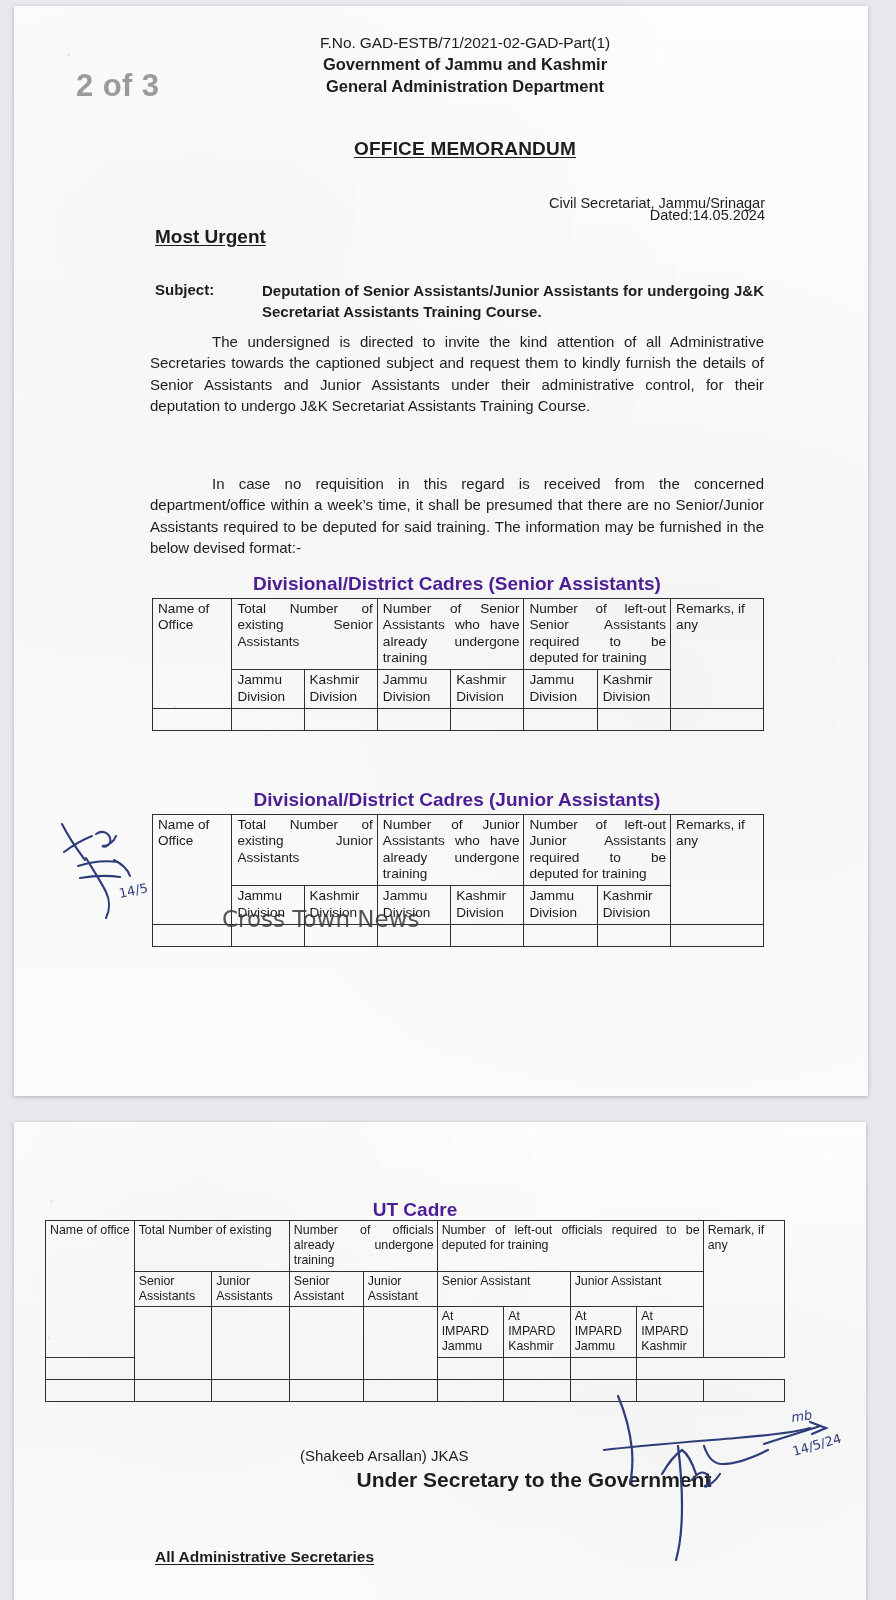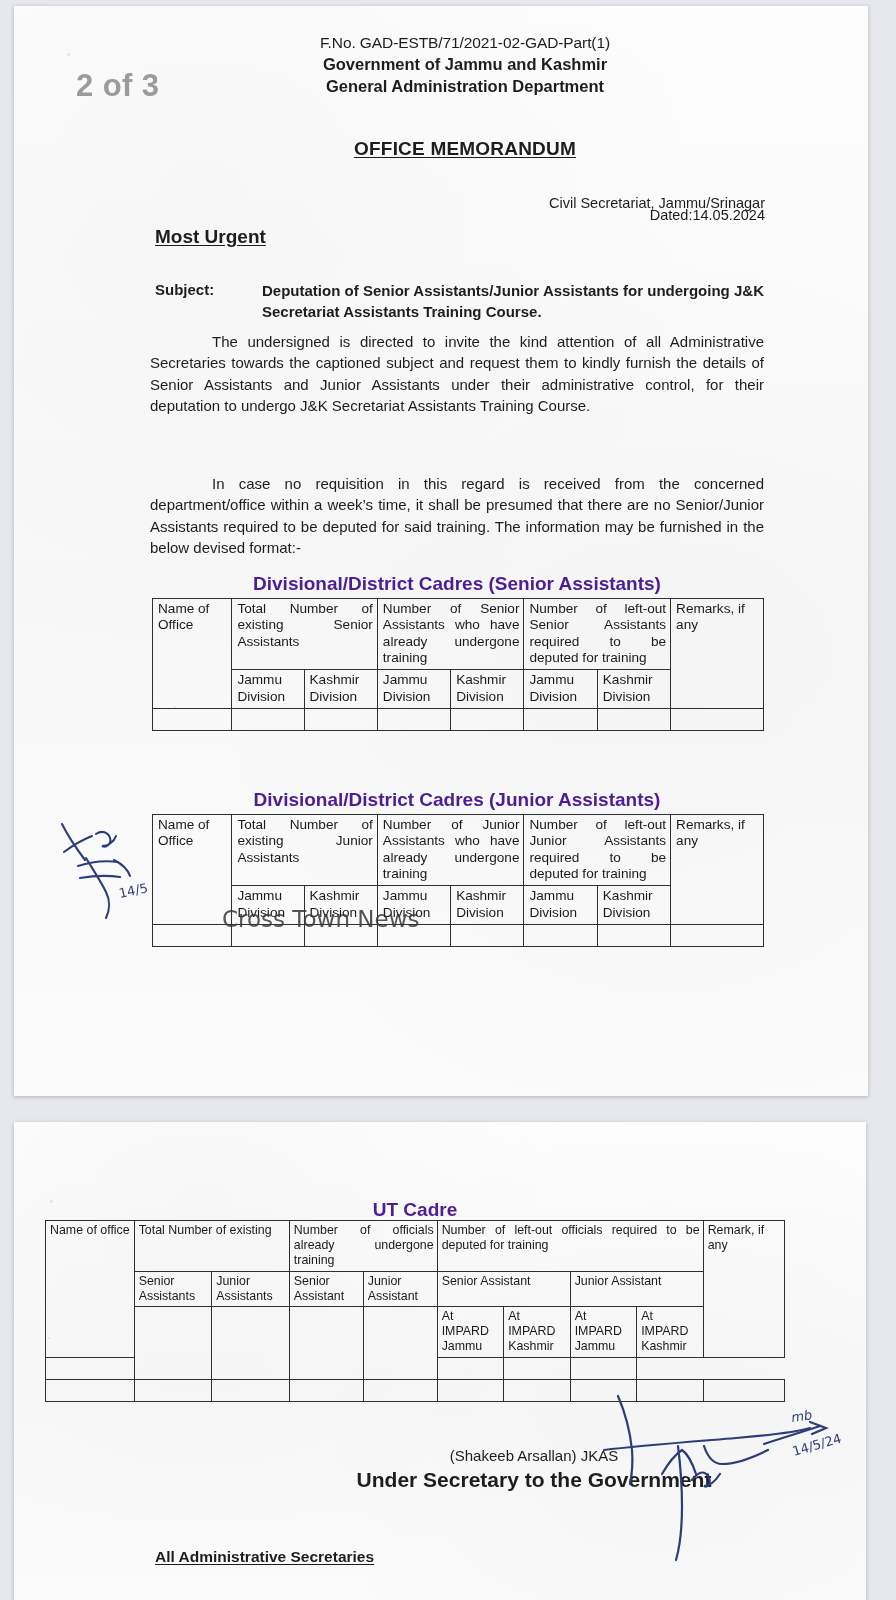--- a/index.html
+++ b/index.html
@@ -148,21 +148,21 @@
     opacity: .86;
     font-family: "DejaVu Sans", sans-serif;
     z-index: 30;
     pointer-events: none;
     white-space: nowrap;
   }
 
   
   #sig-name {
     left: 300px; top: 1447px; width: 468px;
-    font-size: 15px; text-align: center;
+    font-size: 15px; 
   }
   #sig-title {
     left: 300px; top: 1468px; width: 468px;
     font-size: 21px; font-weight: 700; text-align: center;
   }
   #addressee {
     left: 155px; top: 1548px;
     font-size: 15.5px; font-weight: 700;
     text-decoration: underline; text-underline-offset: 2px;
   }

